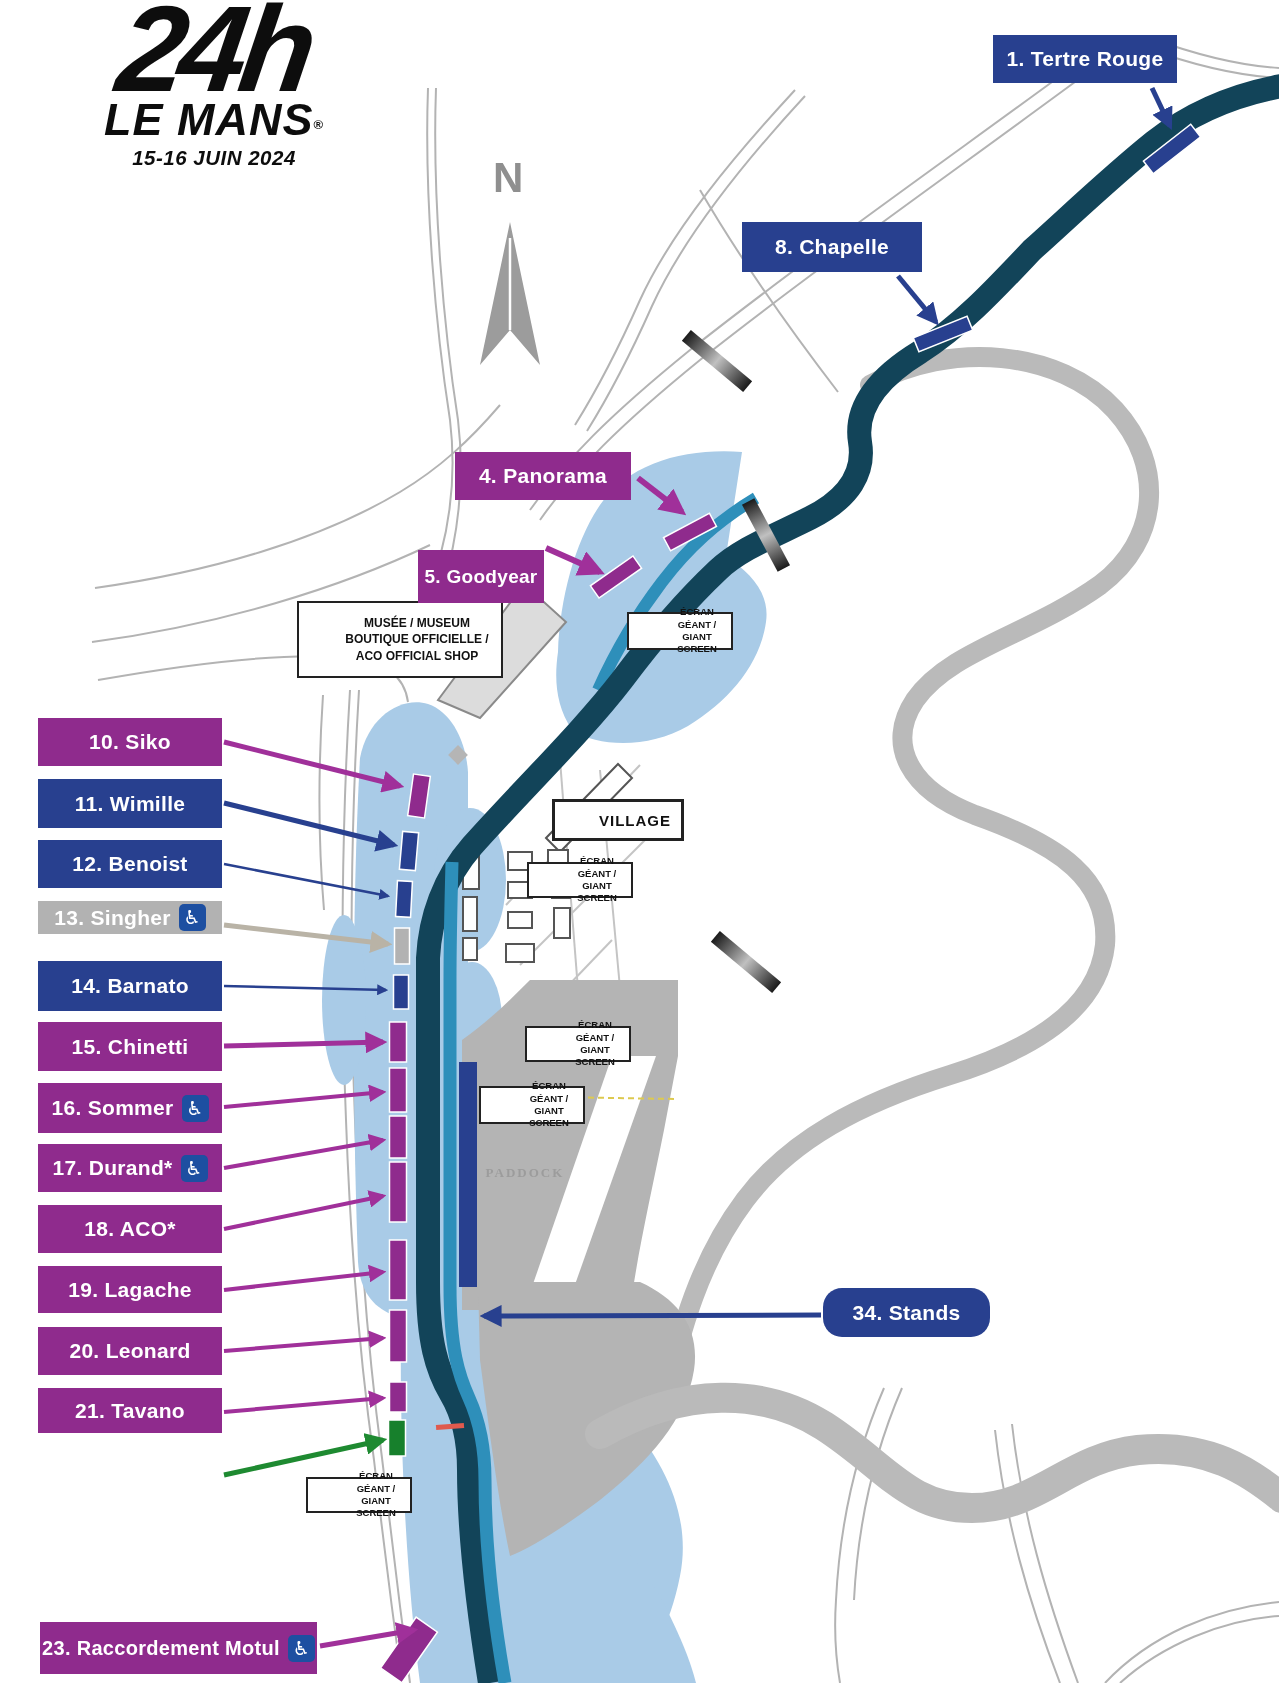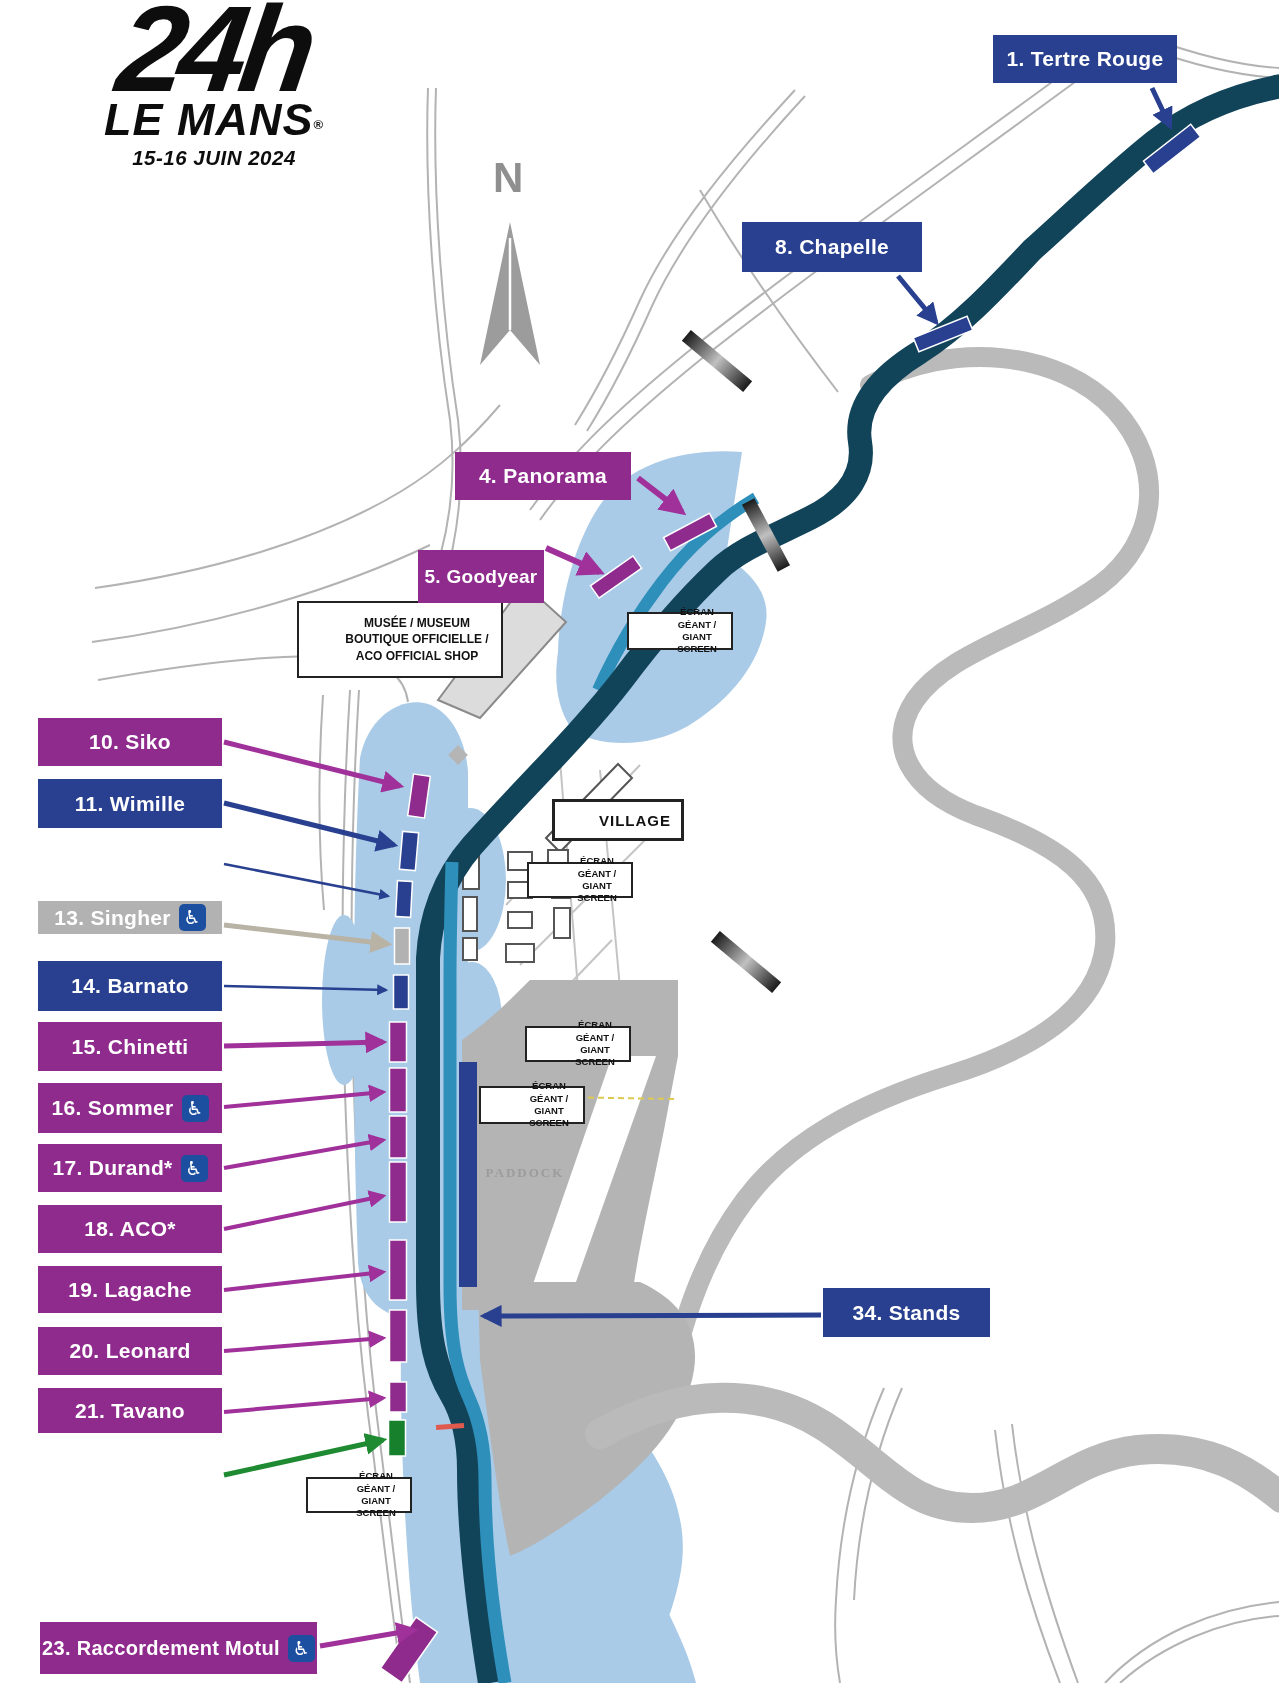--- a/index.html
+++ b/index.html
@@ -241,20 +241,23 @@
     </div>
 <div class="badge purple" style="left:418px;top:522px;width:126px;height:53px;font-size:19px;margin-top:28px;">
       <span>5. Goodyear</span>
     </div>
 <div class="badge purple" style="left:38px;top:718px;width:184px;height:48px;">
       <span>10. Siko</span>
     </div>
 <div class="badge navy" style="left:38px;top:779px;width:184px;height:49px;">
       <span>11. Wimille</span>
     </div>
+<div class="badge navy" style="left:38px;top:840px;width:184px;height:48px;">
+      <span>12. Benoist</span>
+    </div>
 <div class="badge gray" style="left:38px;top:901px;width:184px;height:33px;">
       <span>13. Singher</span>
       <span class="wc">
         <span class="wcg">♿</span>
       </span>
     </div>
 <div class="badge navy" style="left:38px;top:961px;width:184px;height:50px;">
       <span>14. Barnato</span>
     </div>
 <div class="badge purple" style="left:38px;top:1022px;width:184px;height:49px;">
@@ -283,17 +286,17 @@
     </div>
 <div class="badge purple" style="left:38px;top:1388px;width:184px;height:45px;">
       <span>21. Tavano</span>
     </div>
 <div class="badge purple" style="left:40px;top:1622px;width:277px;height:52px;font-size:20px;">
       <span>23. Raccordement Motul</span>
       <span class="wc">
         <span class="wcg">♿</span>
       </span>
     </div>
-<div class="badge navy" style="left:823px;top:1288px;width:167px;height:49px;">
+<div class="badge navy" style="left:823px;top:1288px;width:167px;height:49px;border-radius:19px;">
       <span>34. Stands</span>
     </div>
 
 </div>
 
 </body></html>

